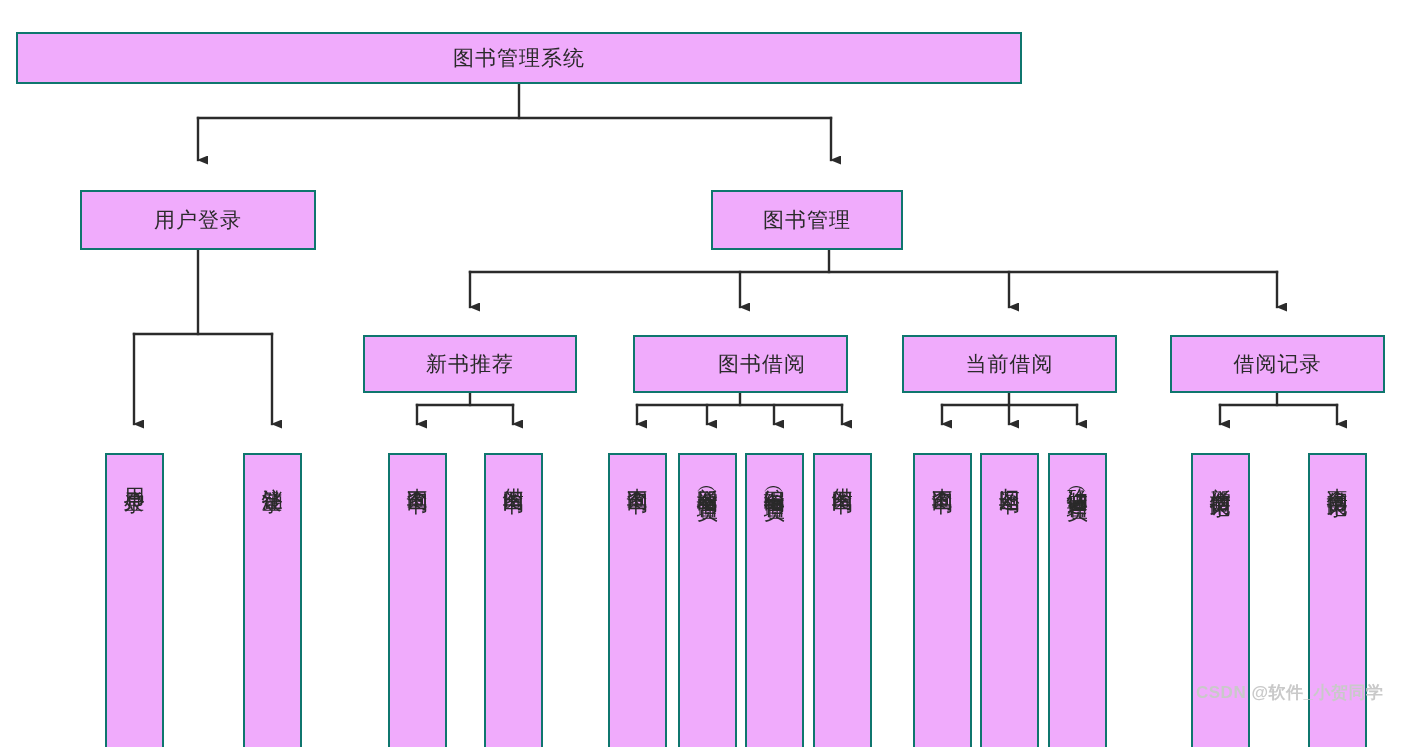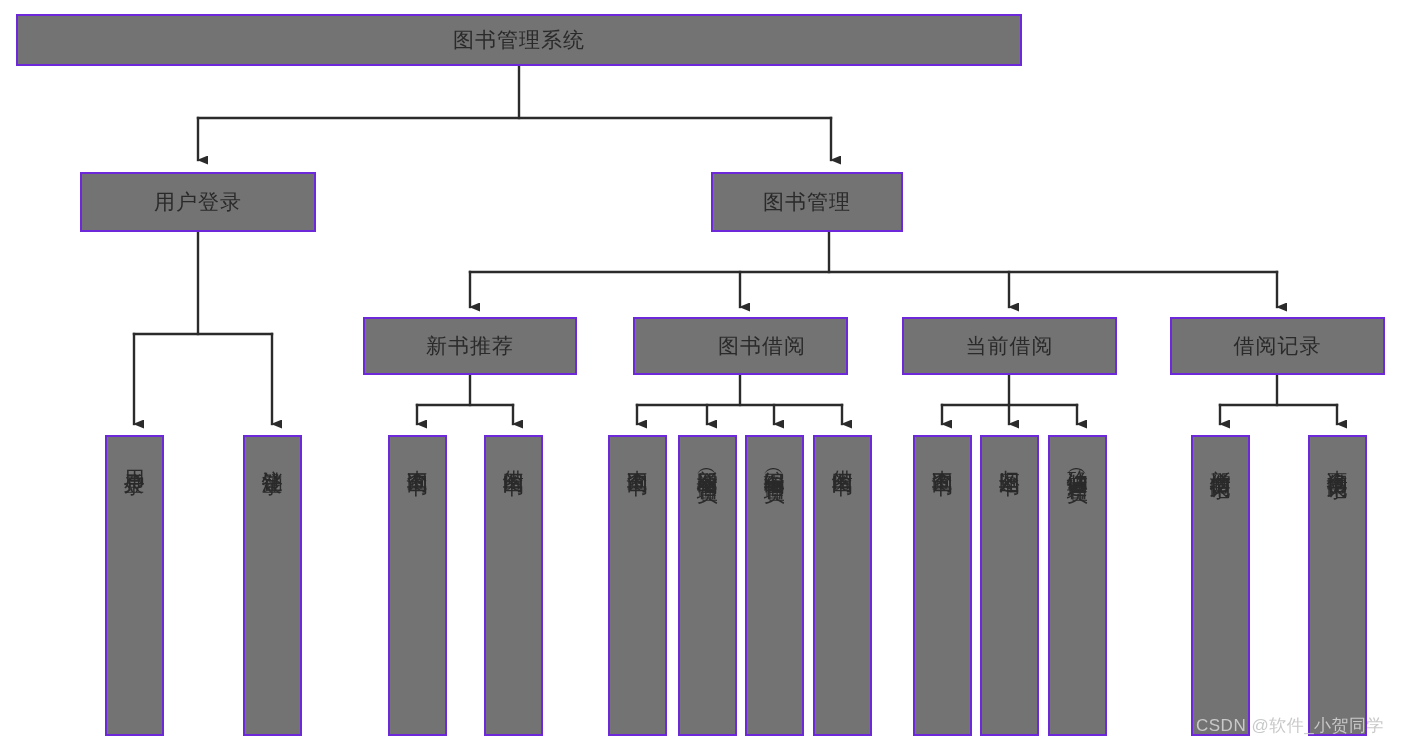--- a/index.html
+++ b/index.html
@@ -22,26 +22,27 @@
     position: absolute;
     left: 0;
     top: 0;
     width: 1405px;
     height: 747px;
     pointer-events: none;
   }
   .node {
     position: absolute;
     box-sizing: border-box;
-    border: 2px solid #6d28d9;
-    background: #737373;
+    border: 2px solid #0f766e;
+    background: #f0abfc;
     display: flex;
     align-items: center;
     justify-content: center;
     color: #2a2a2a;
+    margin-top: 18px;
   }
   .node.horizontal {
     font-size: 21px;
     letter-spacing: 1px;
     line-height: 1.1;
   }
   .node.vertical {
     align-items: flex-start;
     justify-content: center;
     padding-top: 16px;
@@ -180,15 +181,15 @@
     <span class="vlabel">确认归还（管理员）</span>
   </div>
 
   <div class="node vertical" style="left:1191px; top:435px; width:59px; height:301px;">
     <span class="vlabel">新增借阅记录</span>
   </div>
   <div class="node vertical" style="left:1308px; top:435px; width:59px; height:301px;">
     <span class="vlabel">查询借阅记录</span>
   </div>
 
-  <div class="watermark" style="left:1196px; top:714px;">CSDN @软件_小贺同学</div>
+  <div class="watermark" style="left:1196px; top:681px;font-weight:bold;">CSDN @软件_小贺同学</div>
 
 </div>
 
 </body></html>

